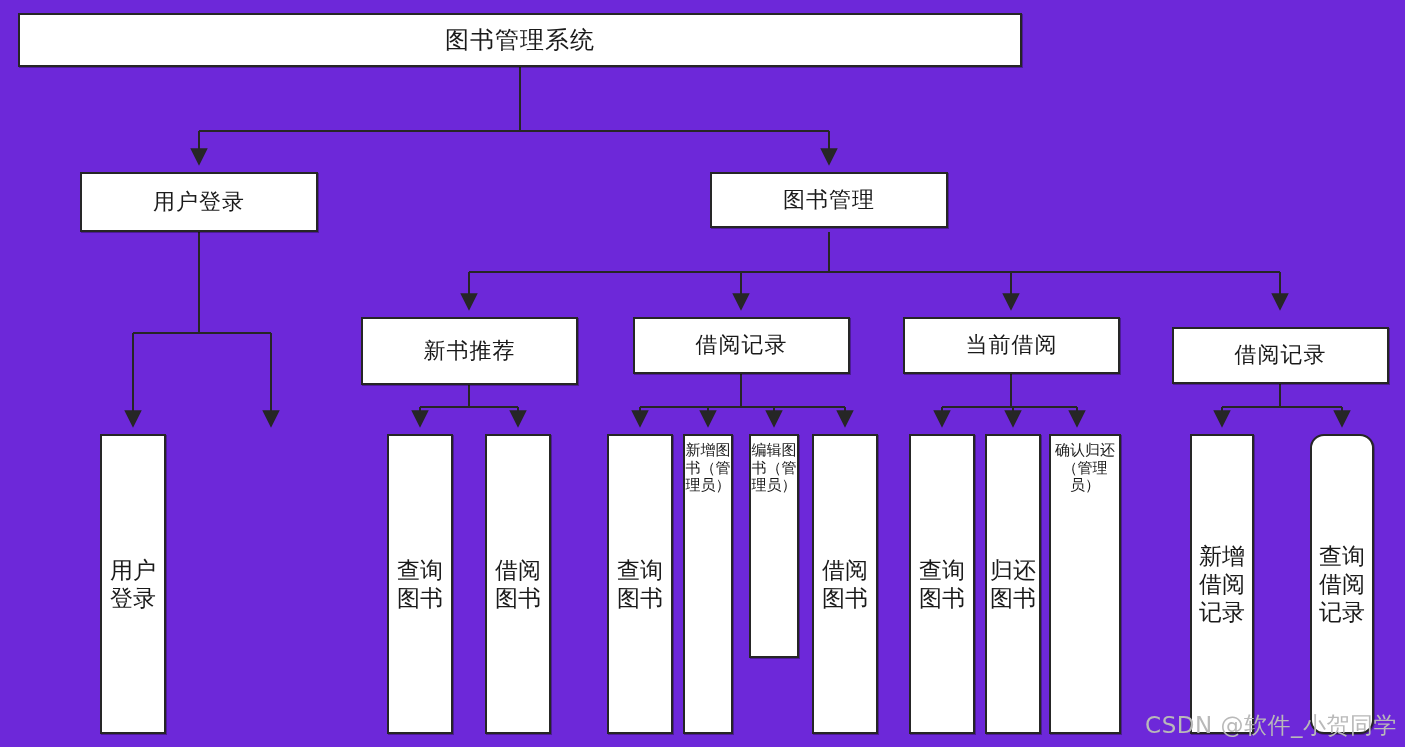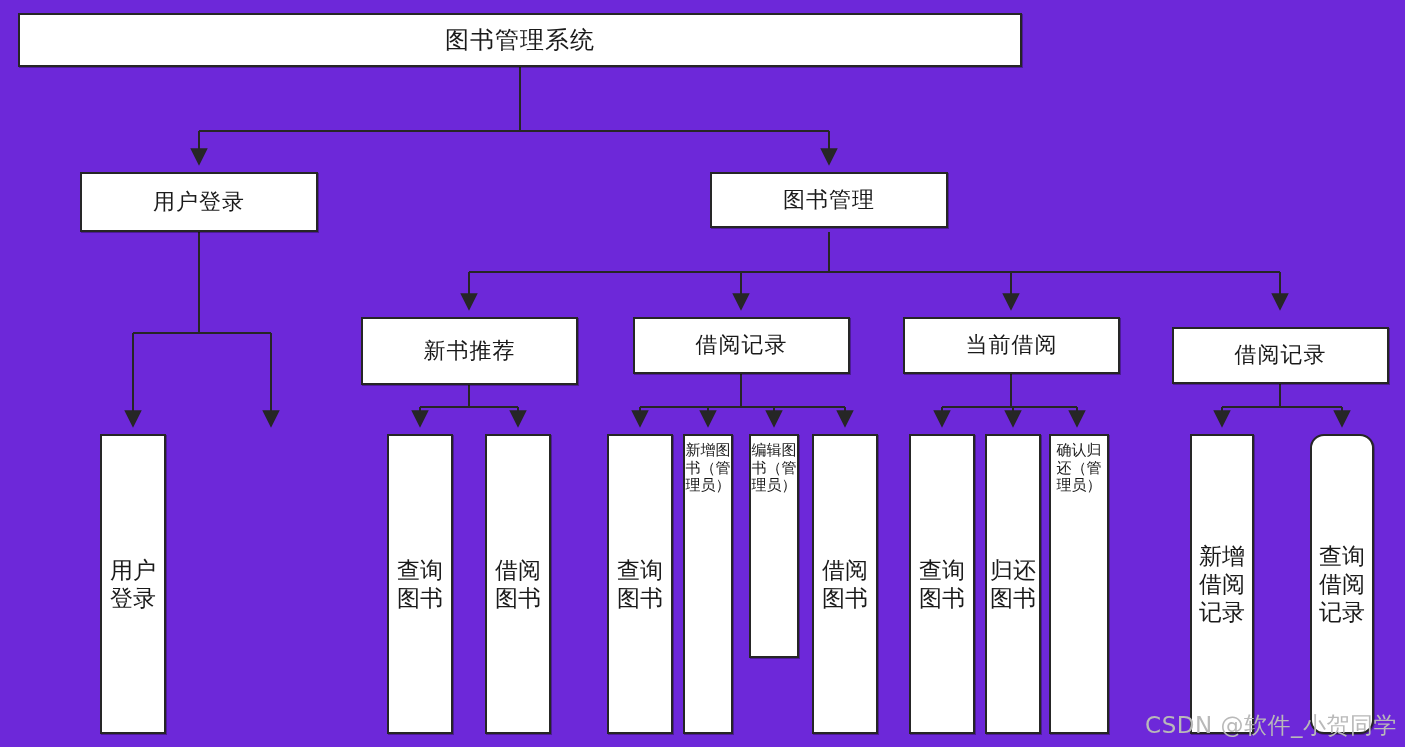--- a/index.html
+++ b/index.html
@@ -179,21 +179,21 @@
   <div class="node vert centered" style="left:812px; top:434px; width:66px; height:300px;">
     <span class="vlabel">借阅图书</span>
   </div>
 
   <div class="node vert centered" style="left:909px; top:434px; width:66px; height:300px;">
     <span class="vlabel">查询图书</span>
   </div>
   <div class="node vert centered" style="left:985px; top:434px; width:56px; height:300px;">
     <span class="vlabel">归还图书</span>
   </div>
-  <div class="node vert" style="left:1049px; top:434px; width:60px; height:300px;">
+  <div class="node vert" style="left:1049px; top:434px; width:72px; height:300px;">
     <span class="vlabel tight">确认归还（管理员）</span>
   </div>
 
   <div class="node vert centered" style="left:1190px; top:434px; width:64px; height:300px;">
     <span class="vlabel">新增借阅记录</span>
   </div>
   <div class="node vert centered" style="left:1310px; top:434px; width:64px; height:300px;border-radius:14px;">
     <span class="vlabel">查询借阅记录</span>
   </div>
 

